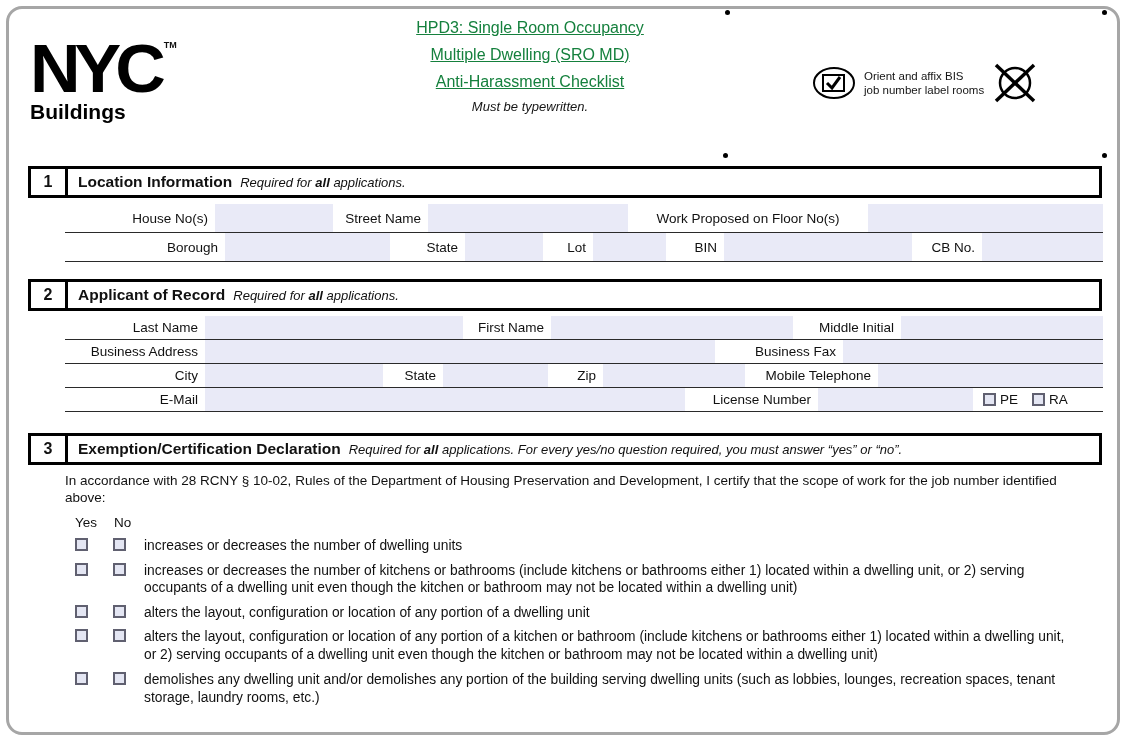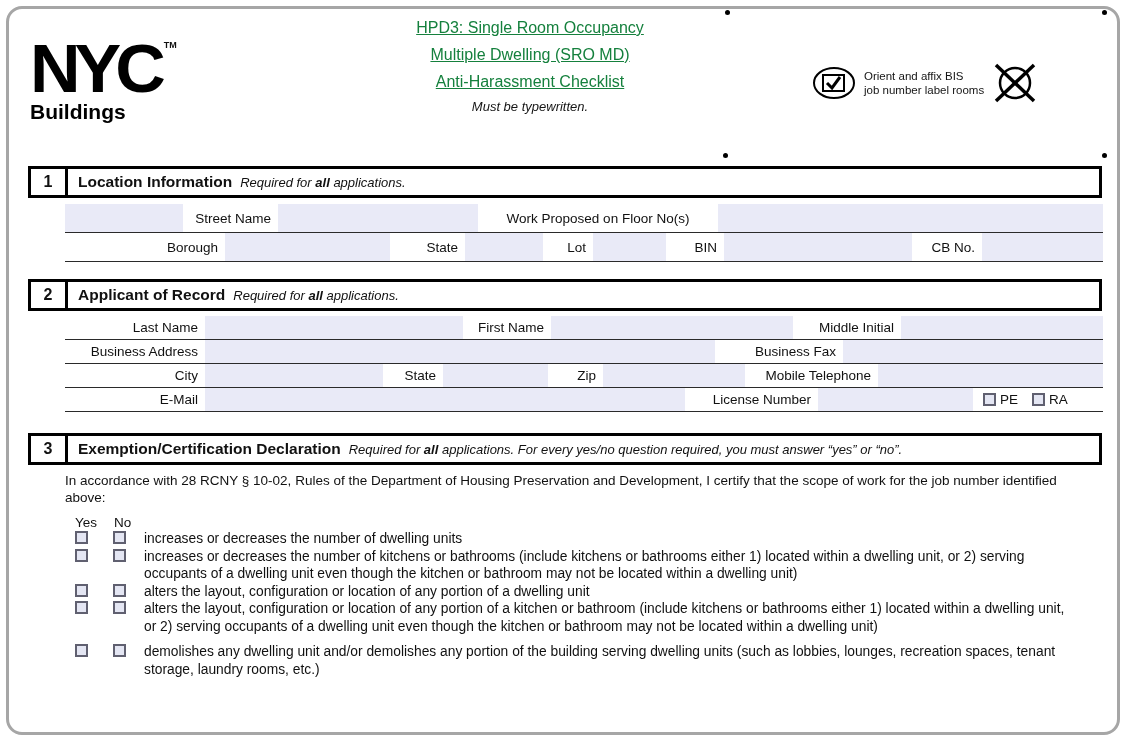--- a/index.html
+++ b/index.html
@@ -59,21 +59,21 @@
     width:13px; height:13px; border:2px solid #606070; background:#e4e6f3; display:inline-block;
     flex:0 0 auto;
   }
   .pe-ra { display:flex; align-items:center; gap:14px; padding-left:10px; background:#fff; }
   .cb-pair { display:flex; align-items:center; gap:4px; font-size:13.5px; }
 
   
   .s3-intro { margin:7px 0 0 37px; width:1010px; font-size:13.5px; line-height:17px; }
   .yn-head { margin:9px 0 0 47px; display:flex; gap:17px; font-size:13.5px; }
   .items { margin-left:37px; width:1001px; }
-  .item { display:flex; align-items:flex-start; }
+  .item { display:flex; margin-top:7px; align-items:flex-start; }
   .item .cb { margin-top:1px; }
   .item .cb + .cb { margin-left:25px; }
   .itemtext { margin-left:18px; font-size:13.8px; line-height:17.5px; }
 
   
   .stamp { display:block; }
 </style>
 </head>
 <body>
 
@@ -118,20 +118,21 @@
   <div class="sec-head">
     <div class="sec-num">1</div>
     <div class="sec-title-wrap">
       <span class="sec-title">Location Information</span>
       <span class="sec-sub"><span>Required for </span><b>all</b><span> applications.</span></span>
     </div>
   </div>
 
   <div class="rows" style="margin-top:6px;">
     <div class="frow r29">
+      <div class="lbl" style="width:150px;">House No(s)</div>
       <div class="fld" style="width:118px;"></div>
       <div class="lbl" style="width:95px;">Street Name</div>
       <div class="fld" style="width:200px;"></div>
       <div class="lbl ctr" style="width:240px;">Work Proposed on Floor No(s)</div>
       <div class="fld grow"></div>
     </div>
     <div class="frow r29">
       <div class="lbl" style="width:160px;">Borough</div>
       <div class="fld" style="width:165px;"></div>
       <div class="lbl" style="width:75px;">State</div>

